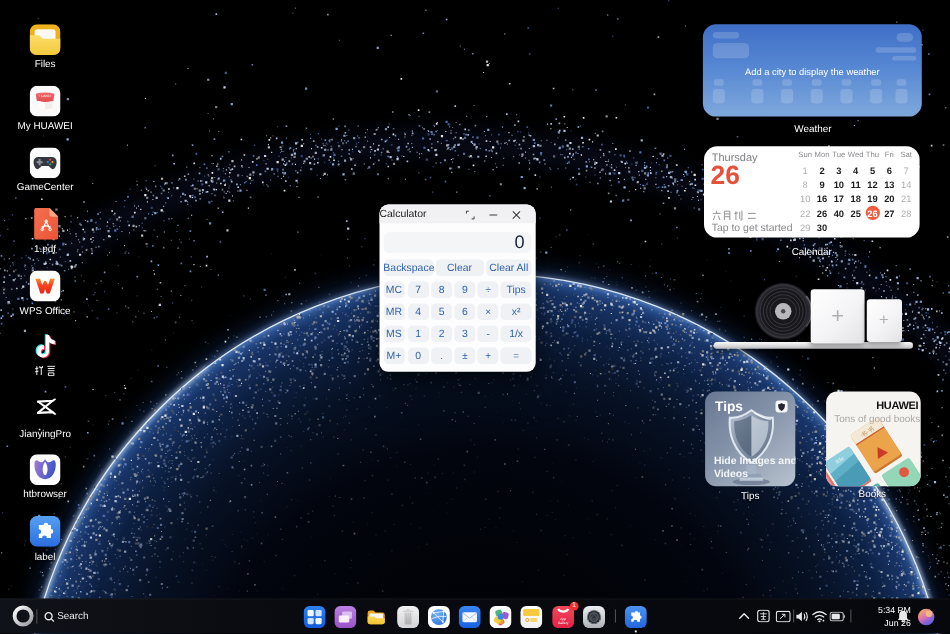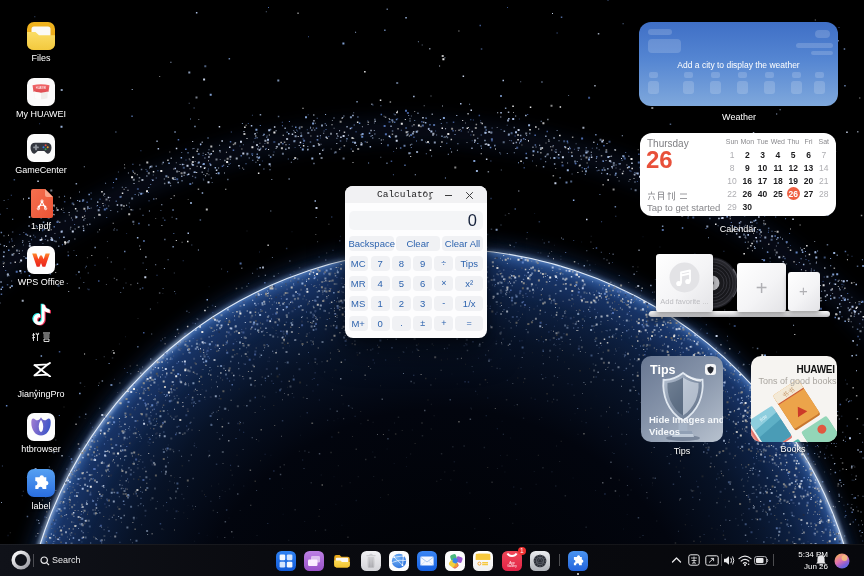--- a/index.html
+++ b/index.html
@@ -9,22 +9,22 @@
 .abs { position:absolute; }
 .dlabel { position:absolute; width:80px; text-align:center; color:#fff;
   font-size:9px; text-shadow:0 1px 2px rgba(0,0,0,.9); white-space:nowrap; }
 .wlabel { position:absolute; text-align:center; color:#fff; font-size:9px;
   text-shadow:0 1px 2px rgba(0,0,0,.9); white-space:nowrap; }
 
 #calc { position:absolute; left:345px; top:185.5px; width:142px; height:152px;
   background:#fdfdfe; border-radius:8px; box-shadow:0 12px 32px rgba(0,0,0,.55), 0 2px 8px rgba(0,0,0,.35); }
 #calc .tbar { position:absolute; left:0; top:0; width:142px; height:17px;
   background:#f1f1f3; border-radius:8px 8px 0 0; }
-#calc .title { position:absolute; left:0; top:3px; width:89px; text-align:right;
-  font-size:9.5px; color:#1b1b1d;font-family:Liberation Mono, monospace; }
+#calc .title { position:absolute; left:0; top:3px; width:89px; text-align:left;
+  font-size:9.5px; color:#1b1b1d; }
 #calc .disp { position:absolute; left:3.5px; top:25px; width:134.5px; height:19.5px;
   background:#f4f5f7; border-radius:5px; text-align:right; font-size:16.5px;
   color:#17233c; line-height:19px; padding-right:6px; }
 .cbtn { position:absolute; height:15.4px; background:#f0f1f4; border-radius:4px;
   color:#2d63ae; font-size:9.5px; text-align:center; line-height:15.4px; }
 .cbtn.sym { font-size:9px; }
 
 #weather { position:absolute; left:639px; top:22px; width:199px; height:84px; border-radius:12px;
   background:linear-gradient(180deg,#3f6fc6 0%,#5586d2 45%,#7fa8dc 100%); overflow:hidden; }
 .wsk { position:absolute; background:rgba(255,255,255,.17); }
@@ -451,29 +451,20 @@
 <circle cx="28" cy="28" r="15"></circle>
         <circle cx="28" cy="28" r="12"></circle>
       </g>
 <path d="M49,14 A26,26 0 0 1 54,28" stroke="#6a6a72" stroke-width="1.5" fill="none"></path>
 <path d="M49,42 A26,26 0 0 0 54,28" stroke="#55555e" stroke-width="1.2" fill="none"></path>
 <circle cx="28" cy="28" r="7.5" fill="#b8b8bc"></circle>
 <circle cx="28" cy="28" r="2" fill="#4a4a50"></circle>
 </svg>
 <div class="abs" style="left:649px;top:311px;width:181px;height:6px;border-radius:3px;
 background:linear-gradient(180deg,#fafafa,#d8d8da 60%,#b9b9bd);box-shadow:0 3px 6px rgba(0,0,0,.6)"></div>
-<div class="mcard" style="left:656px;top:254px;width:57px;height:58px">
-<svg class="abs" style="left:13px;top:8px" width="31" height="31" viewBox="0 0 31 31">
-<circle cx="15.5" cy="15.5" r="15" fill="#e3e3e6"></circle>
-<path d="M12,21.5 L12,10.5 L21,8.5 L21,19.5 M12,13.5 L21,11.5" stroke="#fff" stroke-width="1.8" fill="none" stroke-linejoin="round"></path>
-<circle cx="9.8" cy="21.5" r="2.6" fill="#fff"></circle>
-        <circle cx="18.8" cy="19.5" r="2.6" fill="#fff"></circle>
-</svg>
-<div class="abs" style="left:0;top:43px;width:57px;text-align:center;font-size:7.5px;color:#bcbcc0">Add favorite ...</div>
-</div>
 <div class="mcard" style="left:737px;top:262.5px;width:49px;height:49.5px">
 <div class="abs" style="left:0;top:14px;width:49px;text-align:center;font-size:20px;font-weight:lighter;color:#b0b0b4">+</div>
 </div>
 <div class="mcard" style="left:787.5px;top:272px;width:32px;height:38.5px">
 <div class="abs" style="left:0;top:10px;width:32px;text-align:center;font-size:15px;color:#b0b0b4">+</div>
 </div>
 <div id="tips">
 <div class="t1">Tips</div>
 <div class="abs" style="left:64px;top:8px;width:11px;height:11px;border-radius:3px;background:#f5f6f8">
 <svg class="abs" style="left:2px;top:1.5px" width="7" height="8" viewBox="0 0 7 8">

